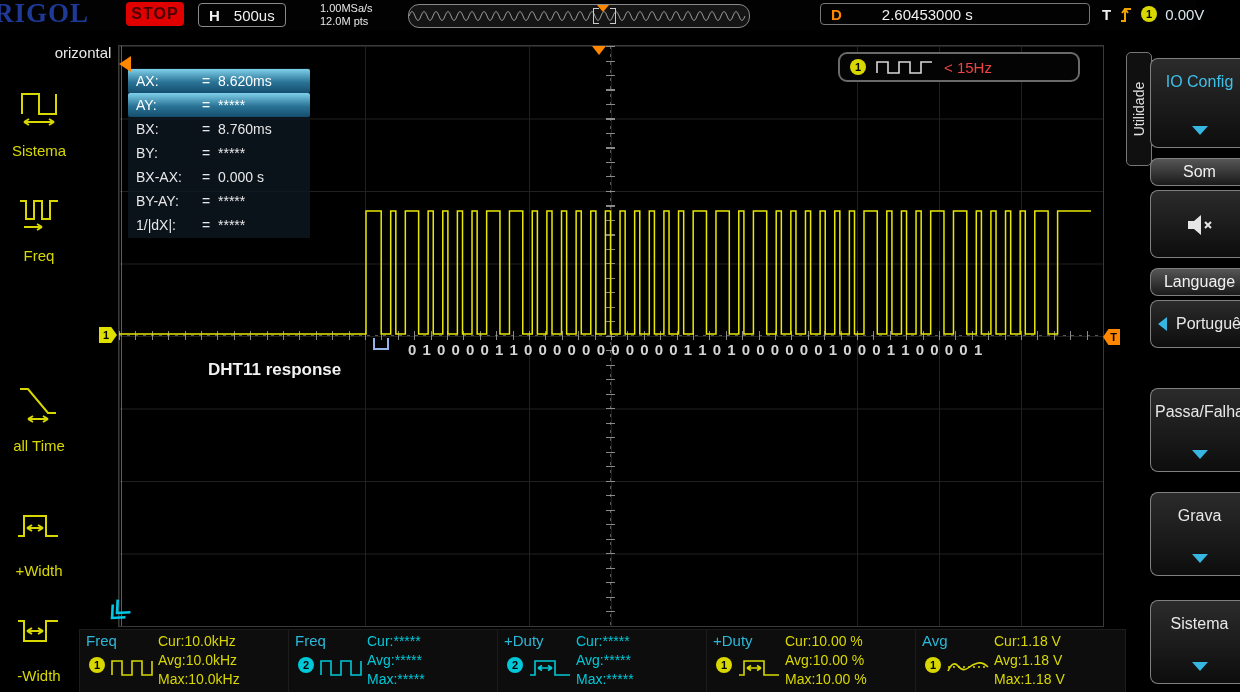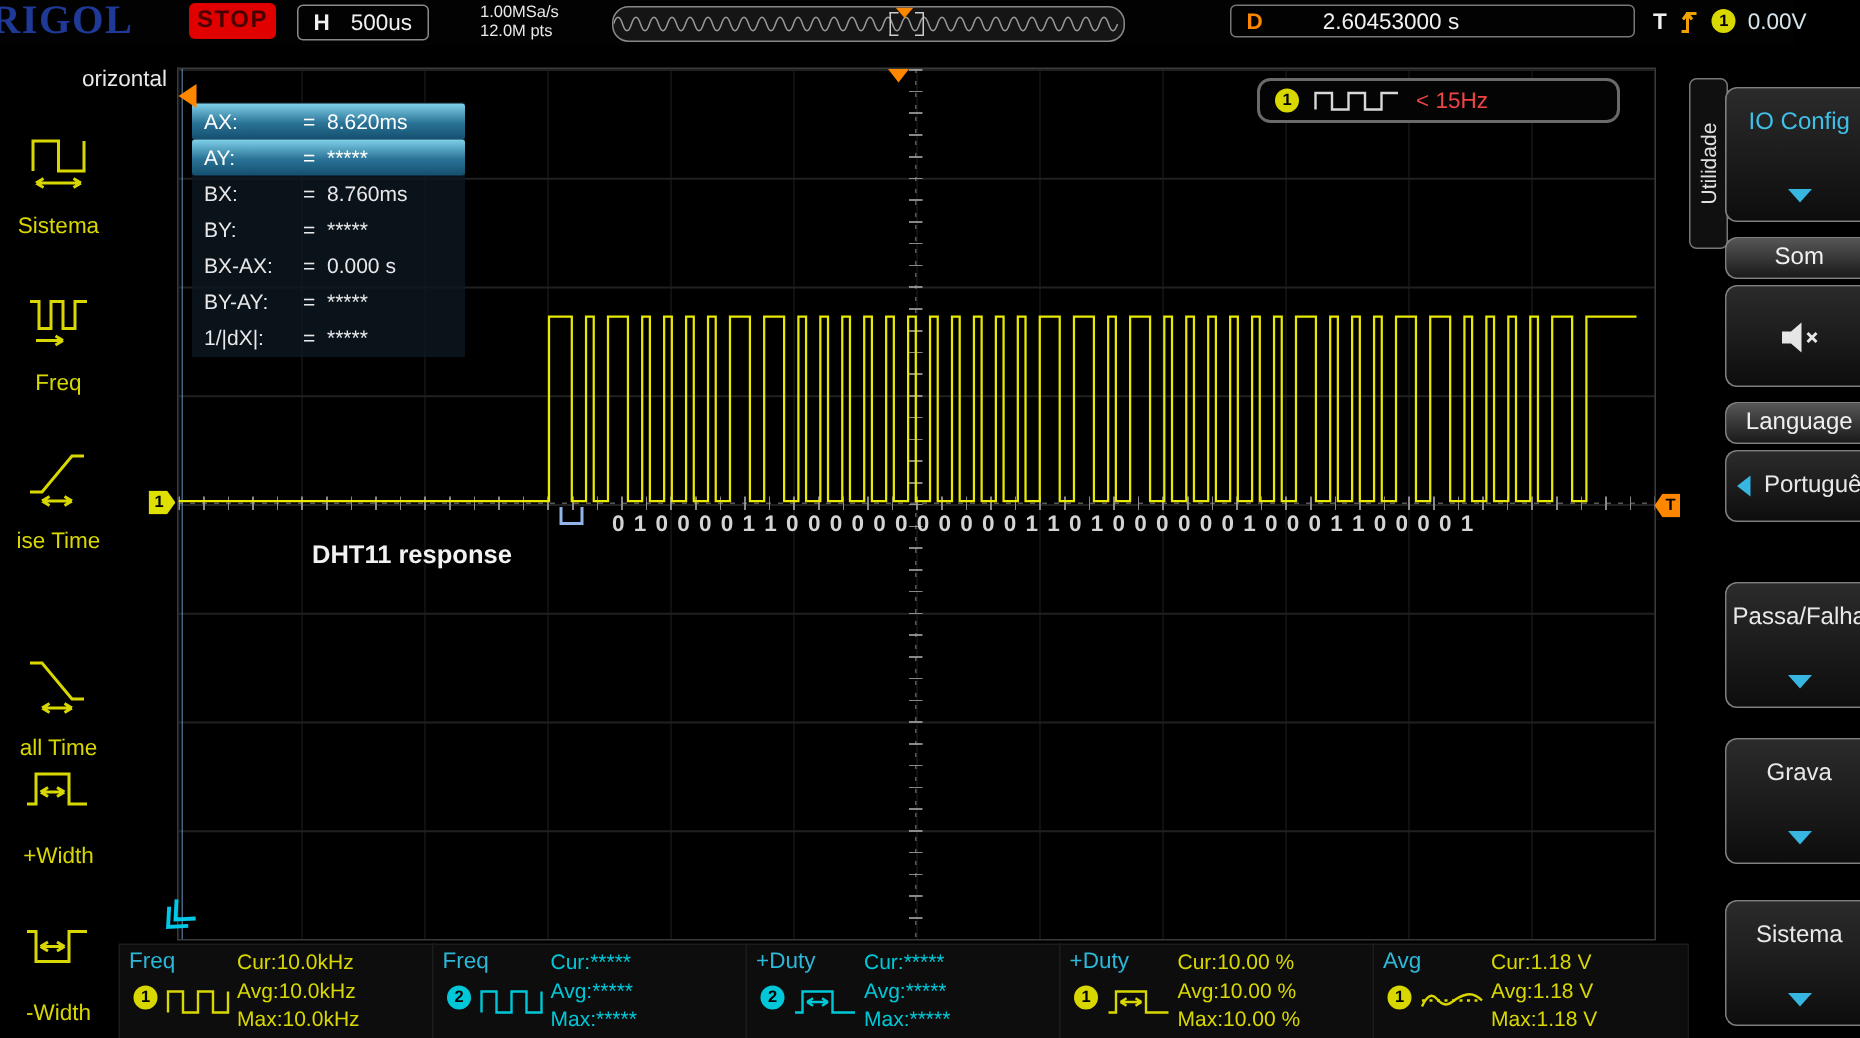--- a/index.html
+++ b/index.html
@@ -36,21 +36,21 @@
   .ch1bg{background:#d8d800;}
   .ch2bg{background:#00c8d8;}
 
   
   .left-menu{position:absolute;left:0;top:30px;width:78px;height:662px;background:#000;}
   .lm-title{position:absolute;left:0;top:14px;width:78px;text-align:center;font-size:15px;color:#e8e8e8;margin-left:44px;}
   .lm-item{position:absolute;left:0;width:78px;height:100px;display:flex;flex-direction:column;
         align-items:center;padding-top:4px;box-sizing:border-box;cursor:pointer;}
   .lm-item svg{display:block;}
   .lm-label{margin-top:14px;font-size:15px;color:#d8d800;white-space:nowrap;}
-  .lm-0{top:50px;} .lm-1{top:155px;} .lm-2{top:260px;} .lm-3{top:377px;justify-content:flex-end;} .lm-4{top:470px;} .lm-5{top:575px;}
+  .lm-0{top:50px;} .lm-1{top:155px;} .lm-2{top:260px;} .lm-3{top:345px;} .lm-4{top:470px;} .lm-5{top:575px;}
   .yicon path{stroke:#d8d800;fill:none;stroke-width:2;}
 
   
   .graticule{position:absolute;left:118px;top:45px;width:984px;height:580px;background:#000;
         border:1px solid #3a3a3a;box-sizing:content-box;
         background-image:linear-gradient(to right,#202020 1px,transparent 1px),
                          linear-gradient(to bottom,#202020 1px,transparent 1px);
         background-size:82px 72.5px;}
   .center-v{position:absolute;left:491px;top:0;width:1px;height:580px;
         background:repeating-linear-gradient(to bottom,#585858 0 3px,transparent 3px 8px);}
@@ -188,27 +188,20 @@
   </div>
 
   <div class="lm-item lm-1">
     <svg class="yicon" width="46" height="44" viewBox="0 0 46 44">
       <path d="M4 12 H10 V30 H18 V12 H26 V30 H34 V12 H42"></path>
       <path d="M8 38 H26 M26 38 l-5 -3 M26 38 l-5 3"></path>
     </svg>
     <span class="lm-label">Freq</span>
   </div>
 
-  <div class="lm-item lm-2">
-    <svg class="yicon" width="46" height="44" viewBox="0 0 46 44">
-      <path d="M4 34 H12 L32 10 H40"></path>
-      <path d="M12 40 H32 M12 40 l5 -3 M12 40 l5 3 M32 40 l-5 -3 M32 40 l-5 3"></path>
-    </svg>
-    <span class="lm-label">ise Time</span>
-  </div>
 
   <div class="lm-item lm-3">
     <svg class="yicon" width="46" height="44" viewBox="0 0 46 44">
       <path d="M4 10 H12 L32 34 H40"></path>
       <path d="M12 40 H32 M12 40 l5 -3 M12 40 l5 3 M32 40 l-5 -3 M32 40 l-5 3"></path>
     </svg>
     <span class="lm-label">all Time</span>
   </div>
 
   <div class="lm-item lm-4">

